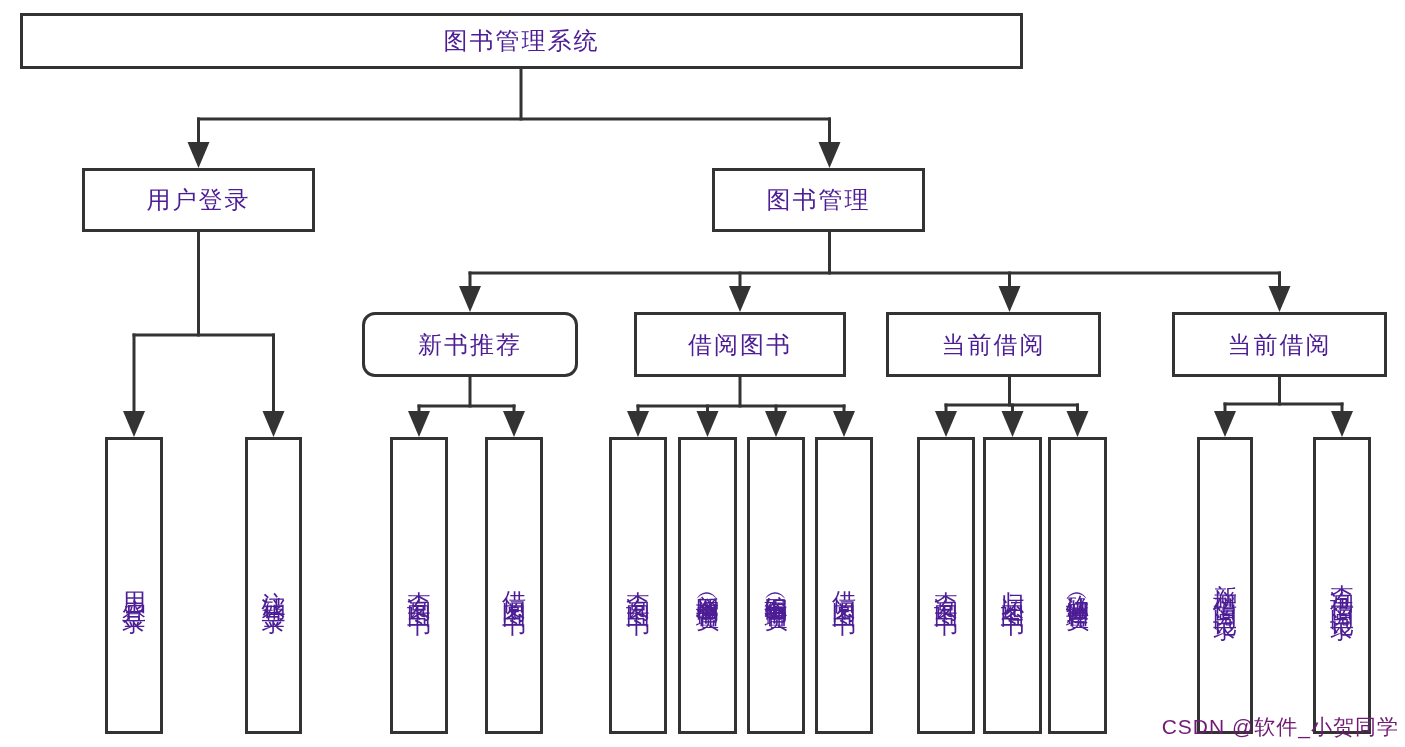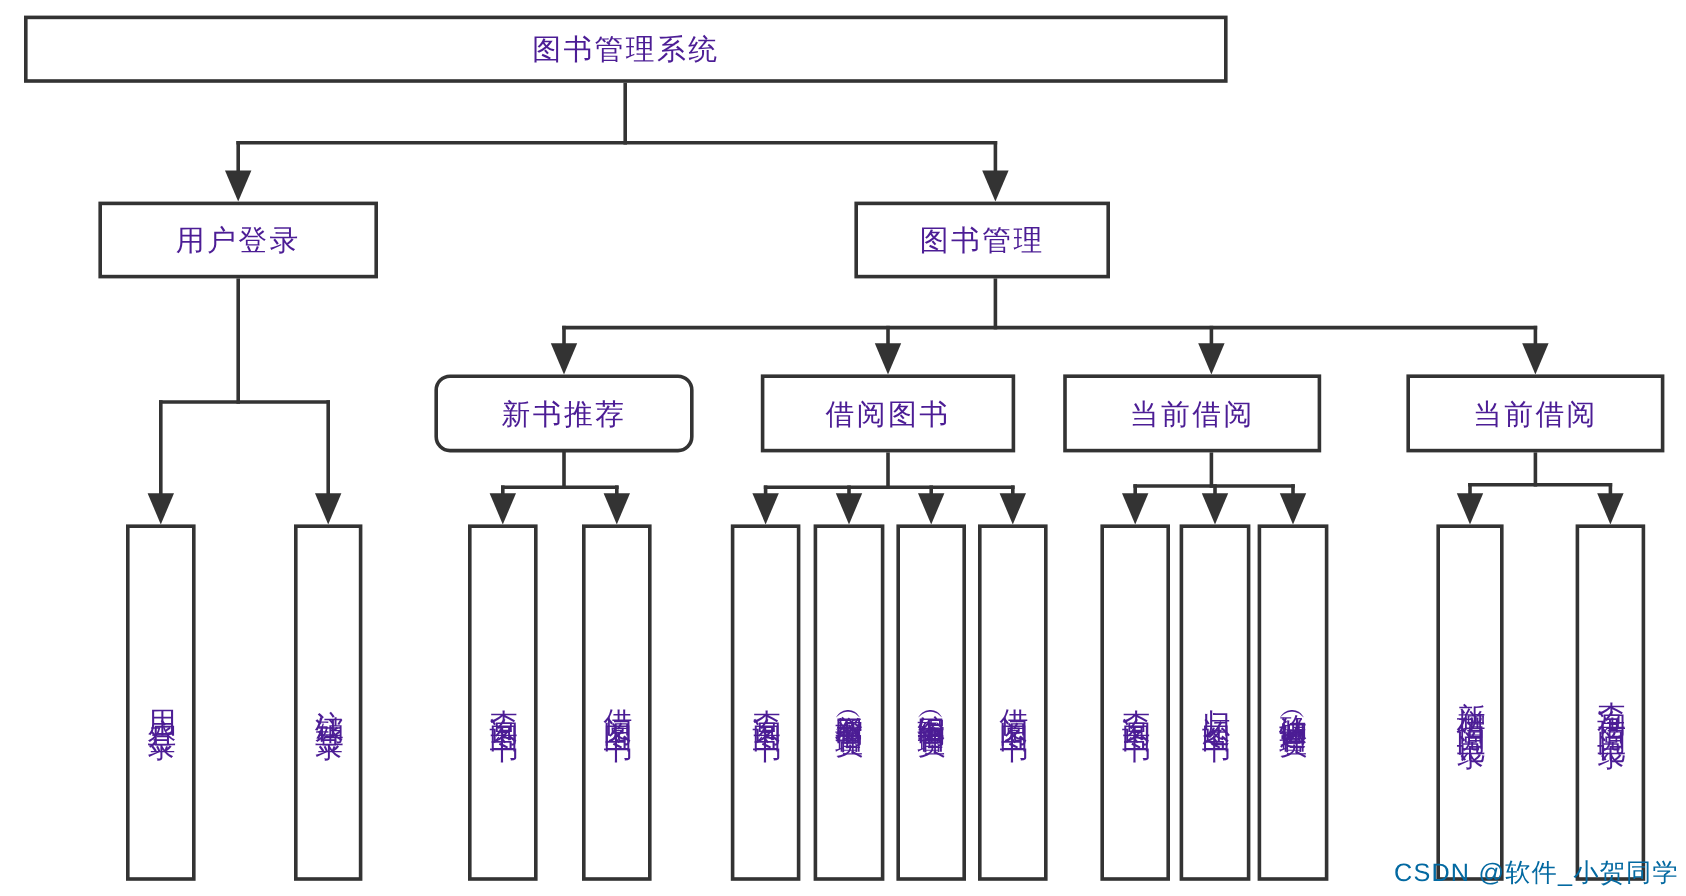--- a/index.html
+++ b/index.html
@@ -43,21 +43,21 @@
     text-orientation: mixed;
     letter-spacing: 7px;
     line-height: 1;
   }
   .vnode.long { letter-spacing: 2px; font-size: 23px; }
   #watermark {
     position: absolute;
     right: 6px;
     bottom: 6px;
     font-size: 21px;
-    color: #0369a1;
+    color: #701a75;
     letter-spacing: 1px;
     z-index: 3;
     white-space: nowrap;
   }
 </style>
 </head>
 <body>
 
 <div id="stage">
 

